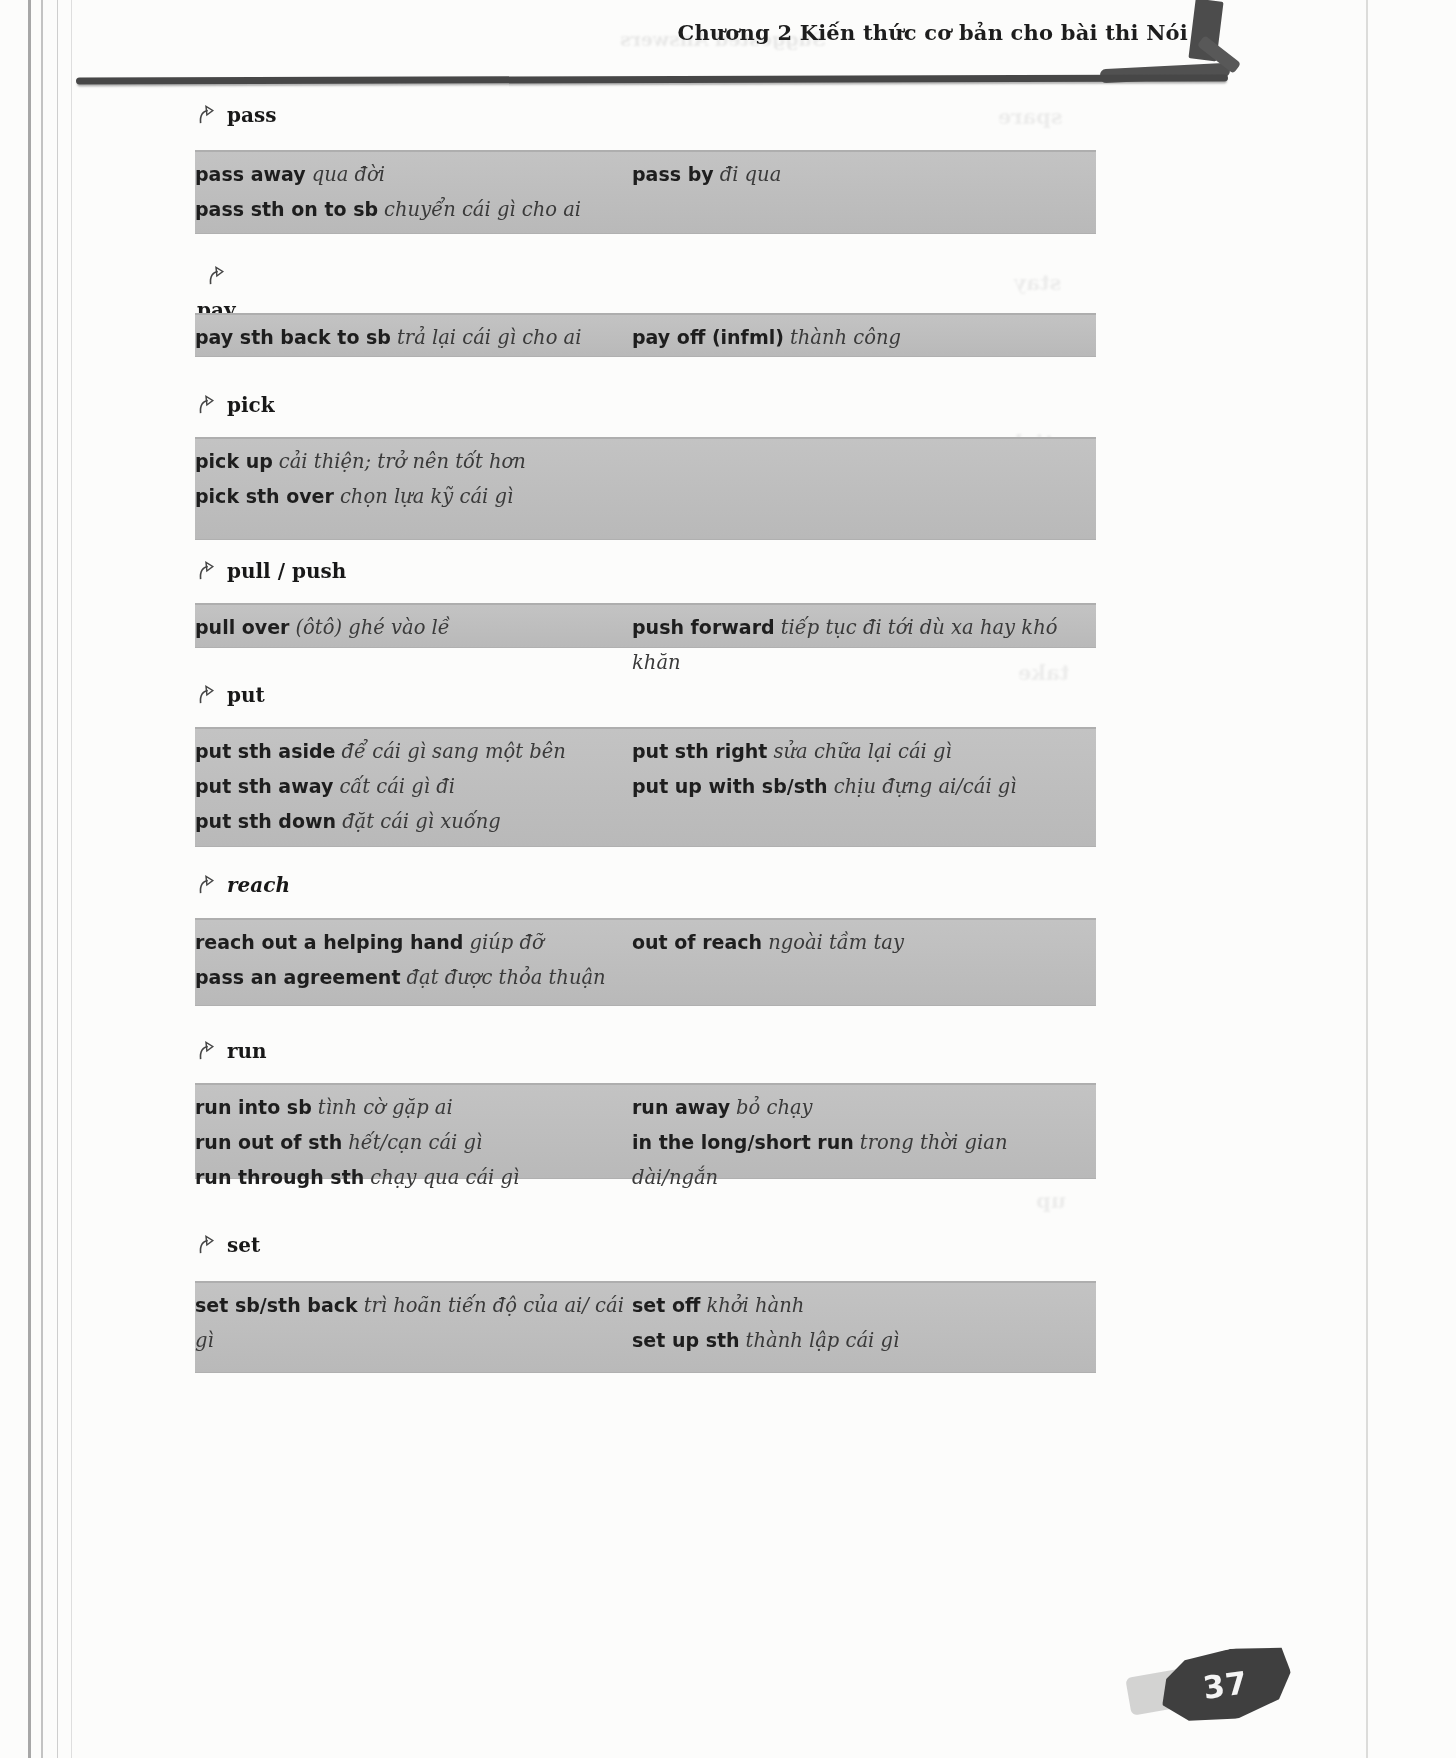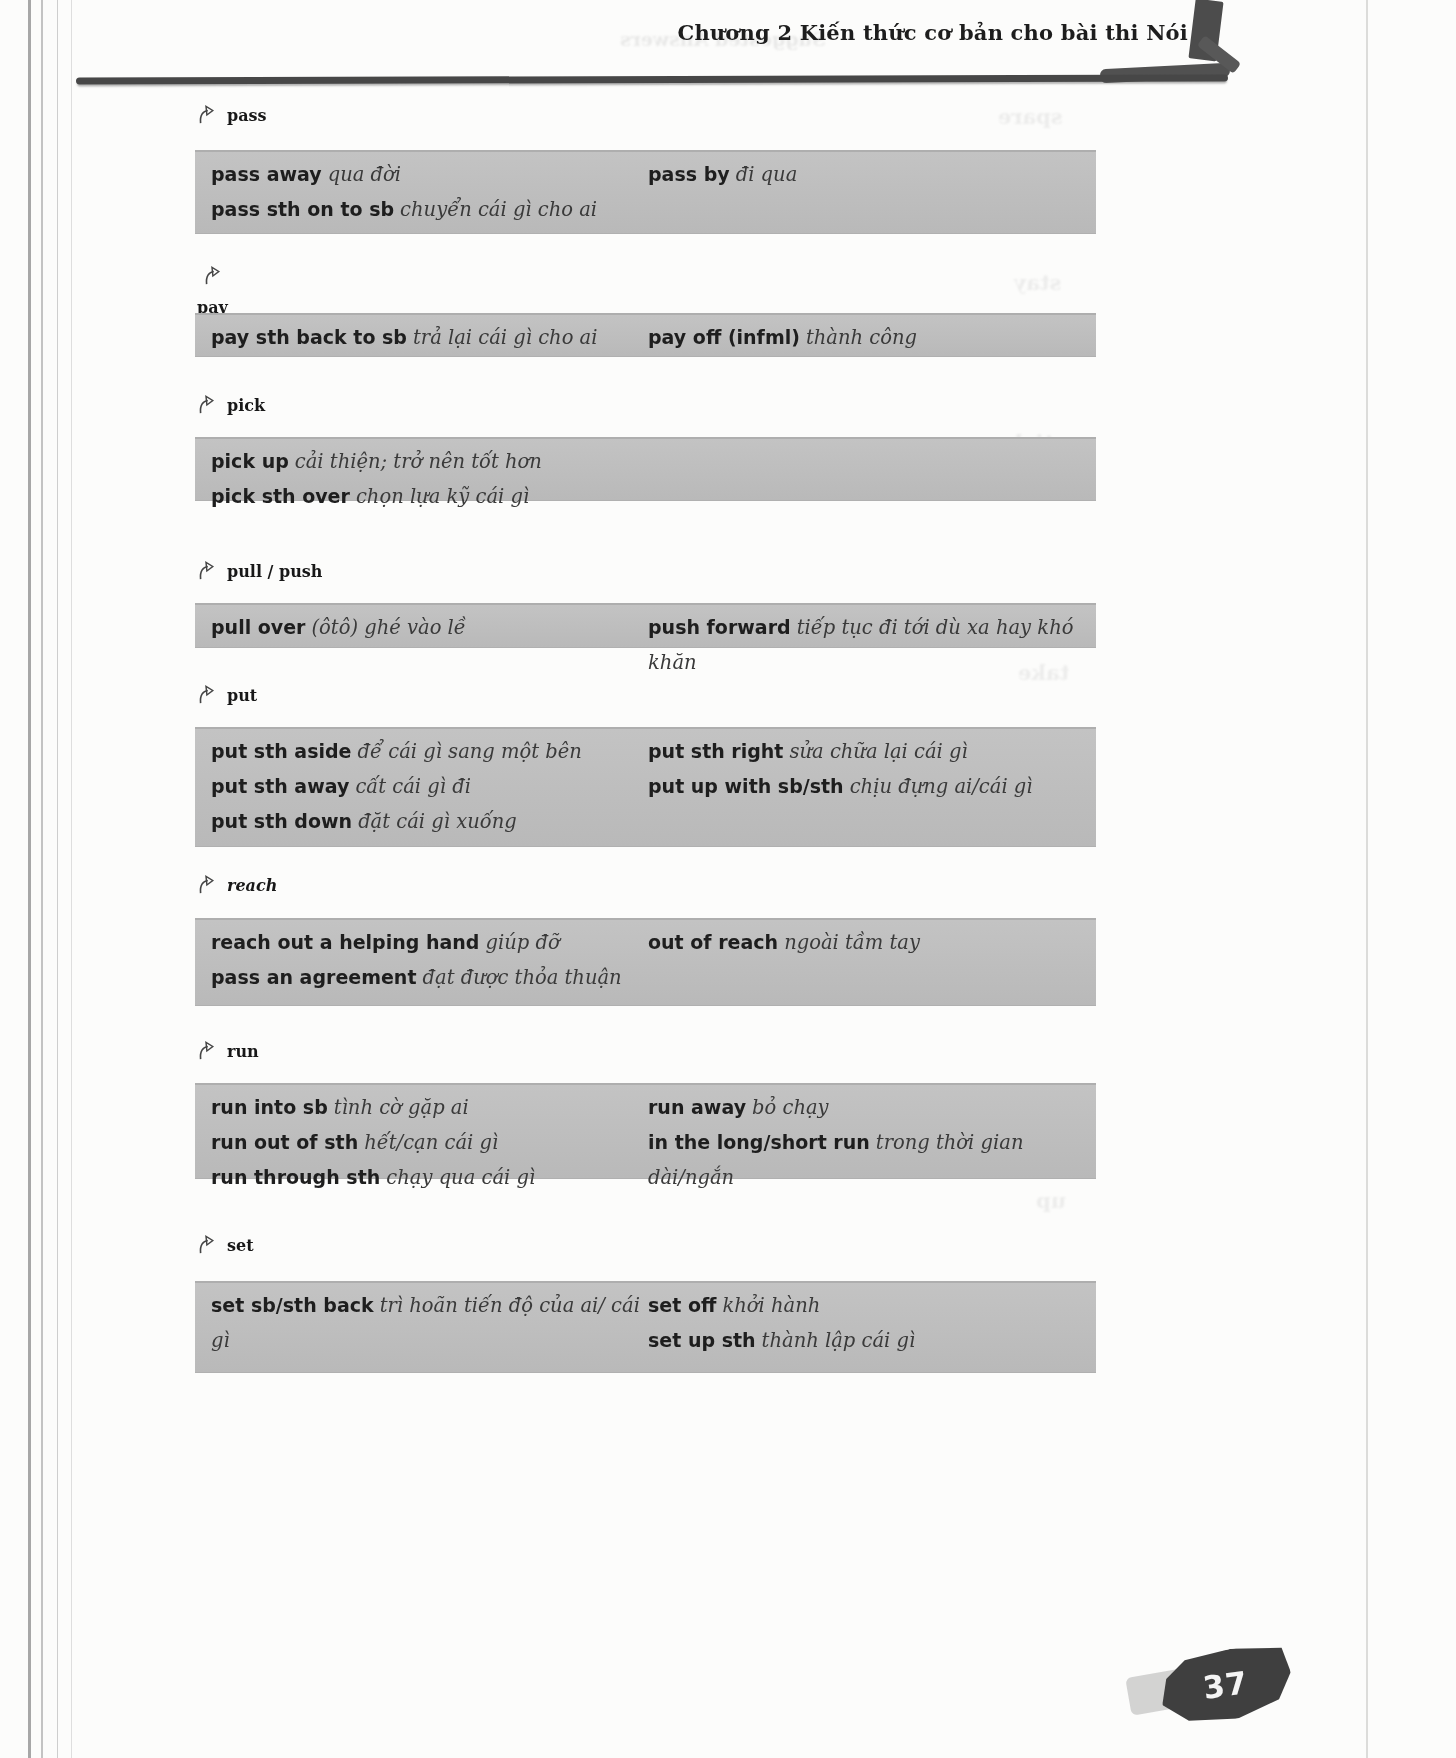--- a/index.html
+++ b/index.html
@@ -38,43 +38,43 @@
   .corner-flick{
     position:absolute;left:1196px;top:48px;width:46px;height:13px;
     background:#585858;transform:rotate(38deg);border-radius:4px;
   }
 
   
   .heading{
     position:absolute;left:197px;height:30px;display:flex;align-items:center;gap:12px;
   }
   .heading .title{
-    font-family:"DejaVu Serif",serif;font-weight:bold;font-size:16px;color:#181818;text-align:right;
+    font-family:"DejaVu Serif",serif;font-weight:bold;font-size:20px;color:#181818;text-align:right;
   }
   .arrow-icon{width:18px;height:20px;flex:0 0 auto;}
   .arrow-icon svg{display:block;}
 
   
   .box{
     position:absolute;left:195px;width:901px;
     background:linear-gradient(#c3c3c3,#b9b9b9);
     border-top:2px solid #aeaeae;border-bottom:1px solid #b0b0b0;
     box-sizing:border-box;
   }
   .cols{display:flex;padding-top:5px;}
-  .col-left{width:437px;padding-left:16px;flex:0 0 auto;}
+  .col-left{width:437px;flex:0 0 auto;}
   .col-right{flex:1;padding-right:10px;}
   .entry{line-height:35px;font-size:19px;color:#1f1f1f;}
   .entry .en{font-family:"DejaVu Sans",sans-serif;font-weight:700;color:#1e1e1e;}
   .entry .vi{font-family:"DejaVu Serif",serif;font-style:italic;font-size:19.5px;color:#3a3a3a;}
 
   
   #h-pass{top:100px;}   #b-pass{top:150px;height:84px;}
   #h-pay{top:266px;flex-direction:column;}    #b-pay{top:313px;height:44px;}
-  #h-pick{top:390px;}   #b-pick{top:437px;height:64px;}
+  #h-pick{top:390px;}   #b-pick{top:437px;height:103px;}
   #h-pull{top:556px;}   #b-pull{top:603px;height:45px;}
   #h-put{top:680px;}    #b-put{top:727px;height:120px;}
   #h-reach{top:870px;font-style:italic;}  #b-reach{top:918px;height:88px;}
   #h-run{top:1036px;}   #b-run{top:1083px;height:96px;}
   #h-set{top:1230px;}   #b-set{top:1281px;height:92px;}
 
   
   .ghost{
     position:absolute;color:#9a9a9a;opacity:.16;filter:blur(1px);
     font-family:"DejaVu Serif",serif;font-weight:bold;

